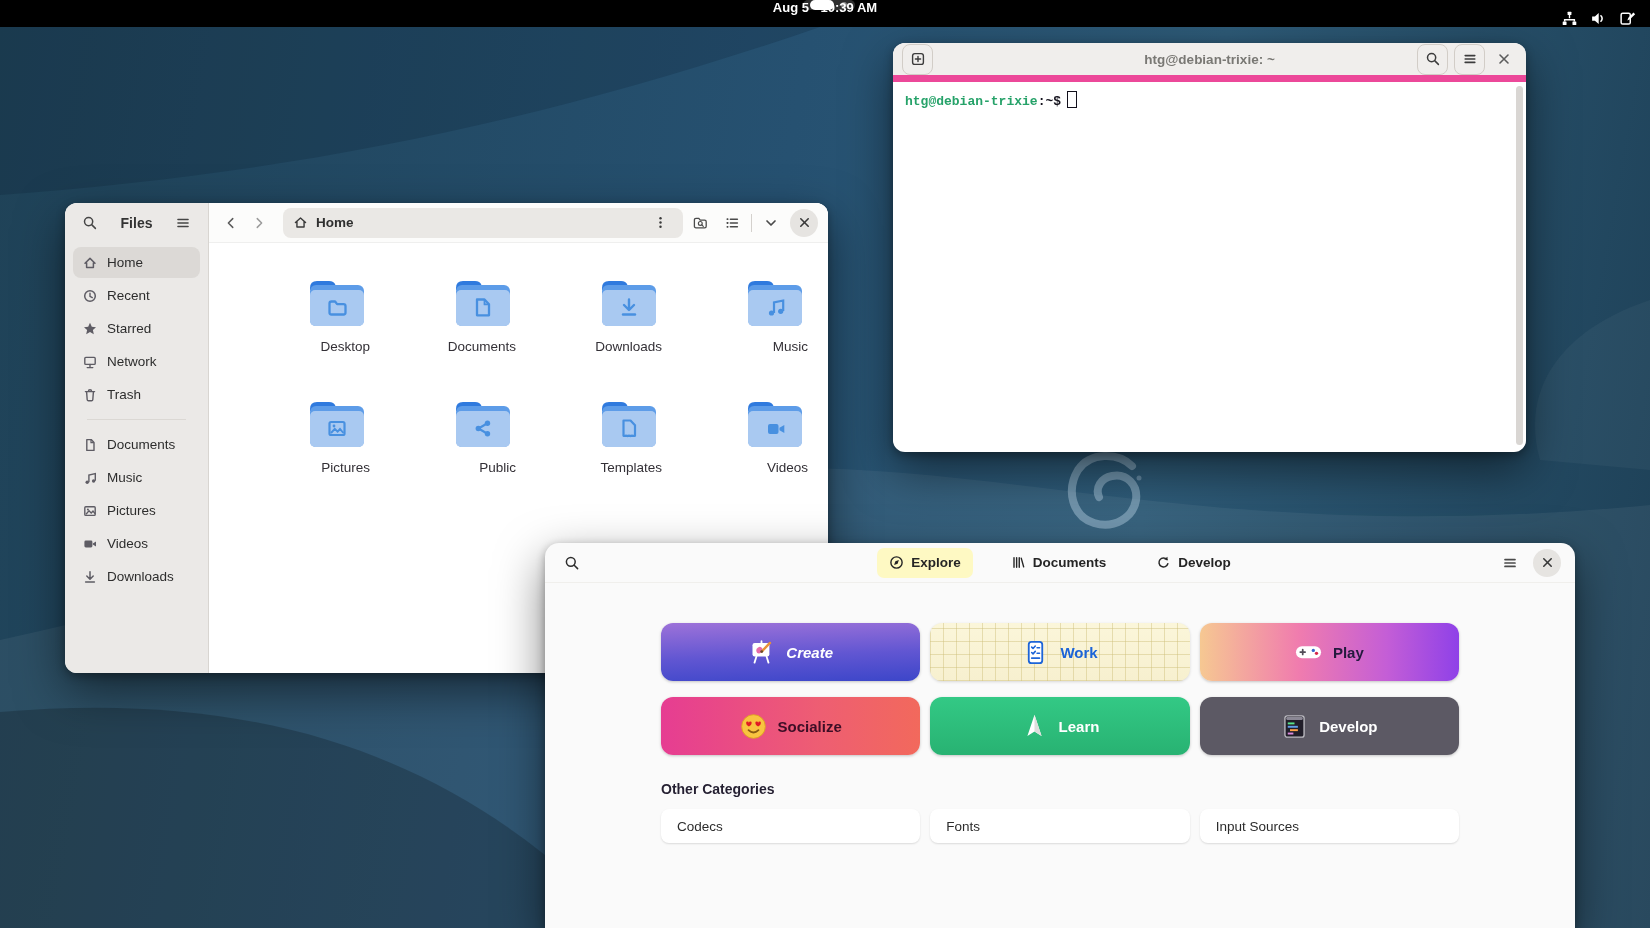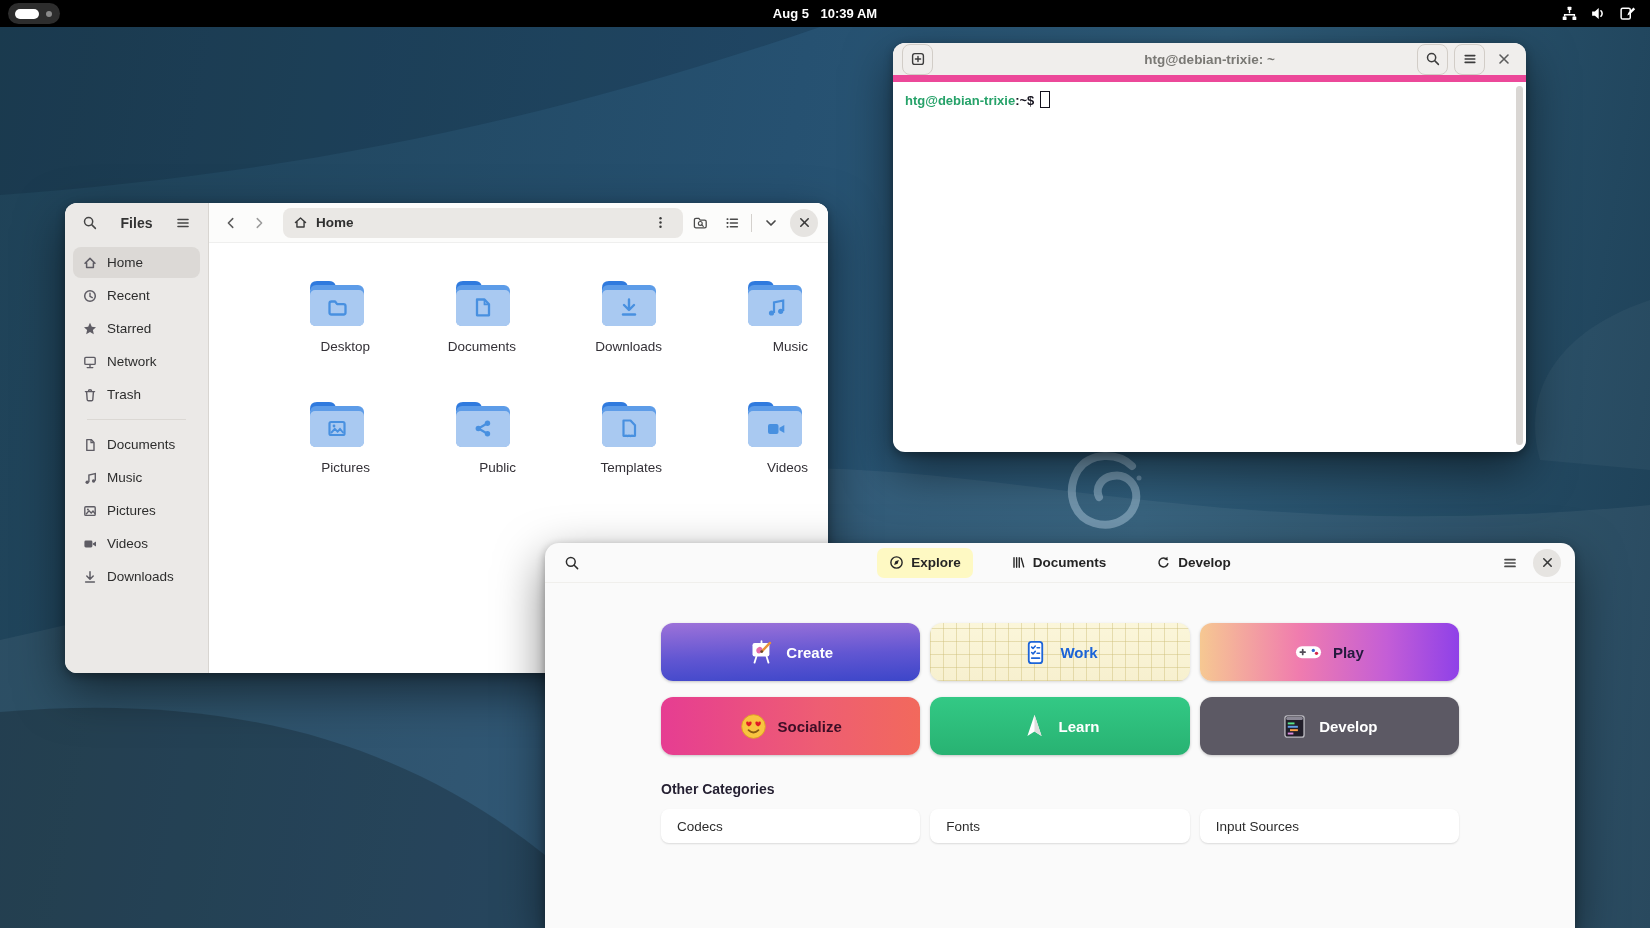--- a/index.html
+++ b/index.html
@@ -8,21 +8,21 @@
   #desktop { position:relative; width:1650px; height:928px; overflow:hidden;
              background:linear-gradient(100deg,#1f4257 0%,#265171 45%,#2e5b78 68%,#1d3f55 100%); }
   svg { display:block; }
 
   
   #wallpaper { position:absolute; inset:0; z-index:0; }
   #wallpaper svg { width:100%; height:100%; }
 
   
   #topbar { position:absolute; top:0; left:0; width:1650px; height:27px; background:#000;
-            z-index:50; display:flex; align-items:center; color:#fff; }
+            z-index:50; display:flex; align-items:center; color:#fff;flex-direction:column; }
   .ws-capsule { margin-left:8px; width:52px; height:21px; background:#2d2d2d; border-radius:11px;
                 display:flex; align-items:center; padding:0 7px; gap:7px; }
   .ws-pill { width:24px; height:10px; background:#fff; border-radius:5px; }
   .ws-dot { width:6px; height:6px; background:#8a8a8a; border-radius:50%; }
   .clock { position:absolute; left:0; right:0; text-align:center; font-size:13px; font-weight:700; }
   .clock span { margin:0 4px; }
   .status-icons { margin-left:auto; margin-right:14px; display:flex; gap:12px; align-items:center; z-index:2; }
   .status-icons svg { width:17px; height:17px; }
 
   
@@ -34,21 +34,21 @@
                      border-radius:12px 12px 0 0; display:flex; align-items:center; padding:0 9px; position:relative; }
   .sq-btn { width:31px; height:31px; border:1px solid #d2cdc7; border-radius:8px; background:transparent;
             display:flex; align-items:center; justify-content:center; color:#3c3c3c; }
   .sq-btn svg { width:16px; height:16px; }
   #terminal .ttitle { position:absolute; left:0; right:0; text-align:center; font-size:13.5px;
                       font-weight:700; color:#797874; pointer-events:none; }
   #terminal .tright { margin-left:auto; display:flex; align-items:center; gap:6px; z-index:2; }
   .plain-x { width:26px; height:26px; display:flex; align-items:center; justify-content:center; color:#5c5c5c; }
   .plain-x svg { width:14px; height:14px; }
   #terminal .tbody { position:relative; height:369px; background:#fff; border-radius:0 0 12px 12px;
-                     font-family:Liberation Sans, sans-serif; font-size:13px; padding:9px 12px; }
+                     font-family:Liberation Mono, monospace; font-size:13px; padding:9px 12px; }
   .prompt-user { color:#26a269; font-weight:700; }
   .prompt-rest { color:#16141f; font-weight:700; }
   .cursor { display:inline-block; width:10px; height:17px; border:1.5px solid #12101c; margin-left:6px; vertical-align:-3px; }
   .tscroll { position:absolute; right:3px; top:4px; bottom:6px; width:7px; background:#d9d6d3; border-radius:4px; }
 
   
   #files { left:65px; top:203px; width:763px; height:470px; border-radius:12px; background:#fff; z-index:2; display:flex; }
   #files .sidebar { width:153px; background:#ebe9e7; border-right:1px solid #d8d5d1; border-radius:12px 0 0 12px;
                     display:flex; flex-direction:column; }
   .sb-head { height:40px; display:flex; align-items:center; padding:0 12px; position:relative; }
@@ -95,21 +95,21 @@
   .s-tab { display:flex; align-items:center; gap:7px; height:30px; padding:0 12px; border-radius:7px;
            font-size:13.5px; font-weight:700; color:#252525; }
   .s-tab svg { width:15px; height:15px; }
   .s-tab.active { background:#fef9c3; }
   .s-right { margin-left:auto; display:flex; align-items:center; gap:10px; z-index:2; }
   .s-body { padding:40px 116px 0 116px; }
   .tile-grid { display:grid; grid-template-columns:repeat(3,1fr); column-gap:10px; row-gap:16px; }
   .tile { height:58px; border-radius:12px; display:flex; align-items:center; justify-content:center; gap:11px;
           font-size:15px; font-weight:700; box-shadow:0 1px 3px rgba(0,0,0,.22); }
   .tile svg { width:27px; height:27px; }
-  .tile-create { background:linear-gradient(178deg,#9d72d9 0%,#6156d2 55%,#3c46c9 100%); color:#fff; }
+  .tile-create { background:linear-gradient(178deg,#9d72d9 0%,#6156d2 55%,#3c46c9 100%); color:#fff;font-style:italic; }
   .tile-work { background:#fbf6da; color:#1c64d8; box-shadow:0 1px 3px rgba(0,0,0,.14);
     background-image:
       repeating-linear-gradient(0deg, rgba(205,190,120,.45) 0 1px, transparent 1px 13px),
       repeating-linear-gradient(90deg, rgba(205,190,120,.45) 0 1px, transparent 1px 13px),
       linear-gradient(#fbf6da,#f7f0cf); }
   .tile-play { background:linear-gradient(90deg,#f6c892 0%,#f07cae 38%,#c45ed6 72%,#8f41e8 100%); color:#241a3e; }
   .tile-socialize { background:linear-gradient(90deg,#e63d92 0%,#ee5e72 62%,#f2695c 100%); color:#3d0e26; }
   .tile-learn { background:linear-gradient(180deg,#33c985,#28b272); color:#fff; }
   .tile-develop { background:#5c5964; color:#fff; }
   .other-title { margin:26px 0 12px 0; font-size:14px; font-weight:700; color:#241f31; }

